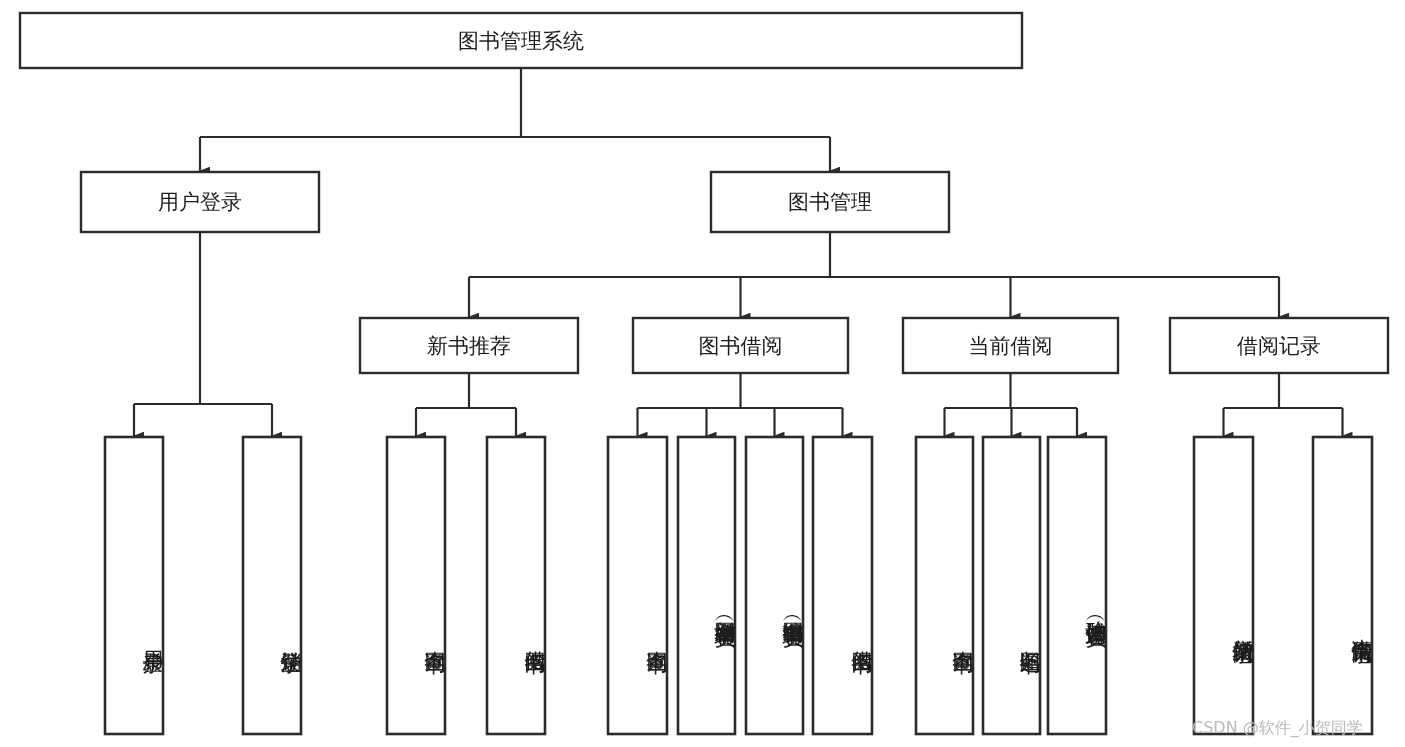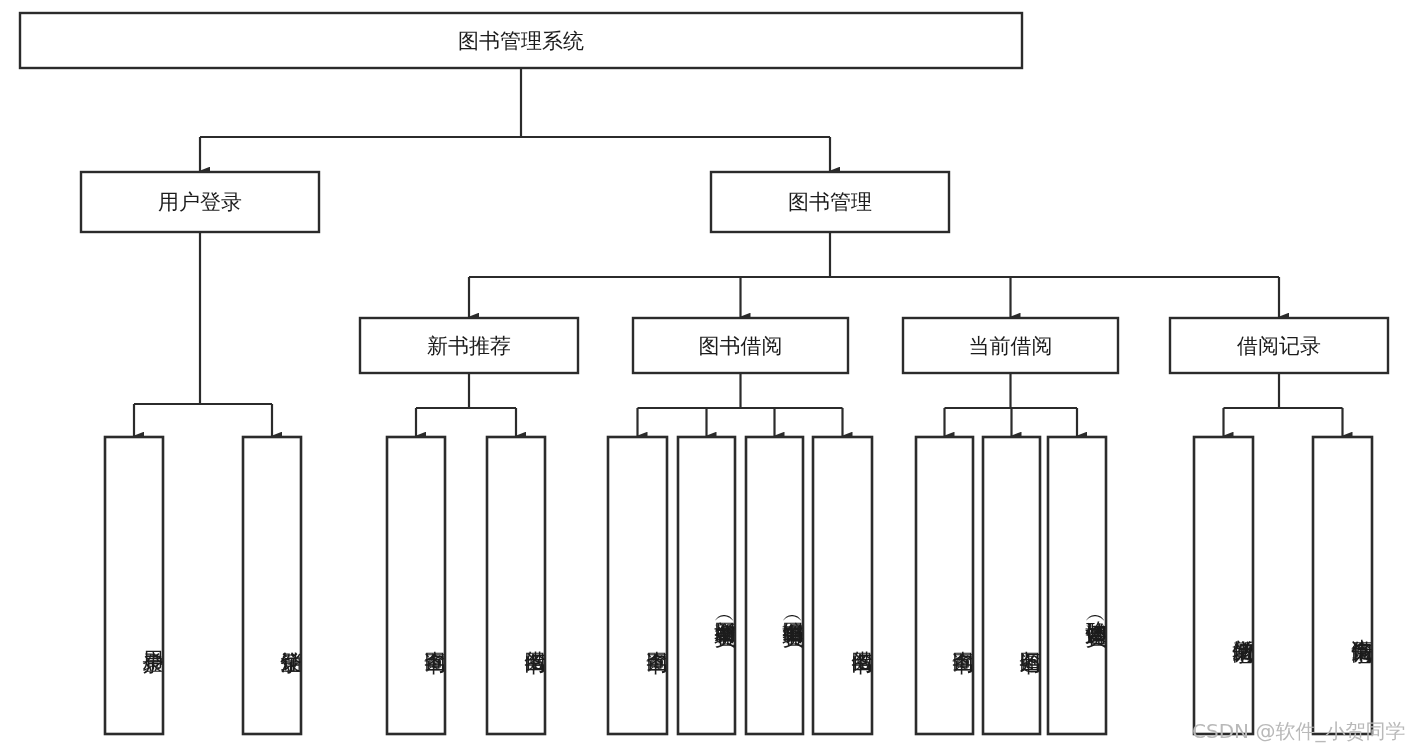--- a/index.html
+++ b/index.html
@@ -59,21 +59,21 @@
     text-orientation: upright;
     white-space: nowrap;
     letter-spacing: 1px;
     display: flex;
     align-items: flex-start;
     justify-content: center;
   }
   .watermark {
     position: absolute;
     font-family: "DejaVu Sans", "Liberation Sans", sans-serif;
-    font-size: 20px;
+    font-size: 16px;
     color: #b9b9b9;
     white-space: nowrap;
     user-select: none;
   }
 </style>
 </head>
 <body>
 
 <div id="diagram-root">
 

